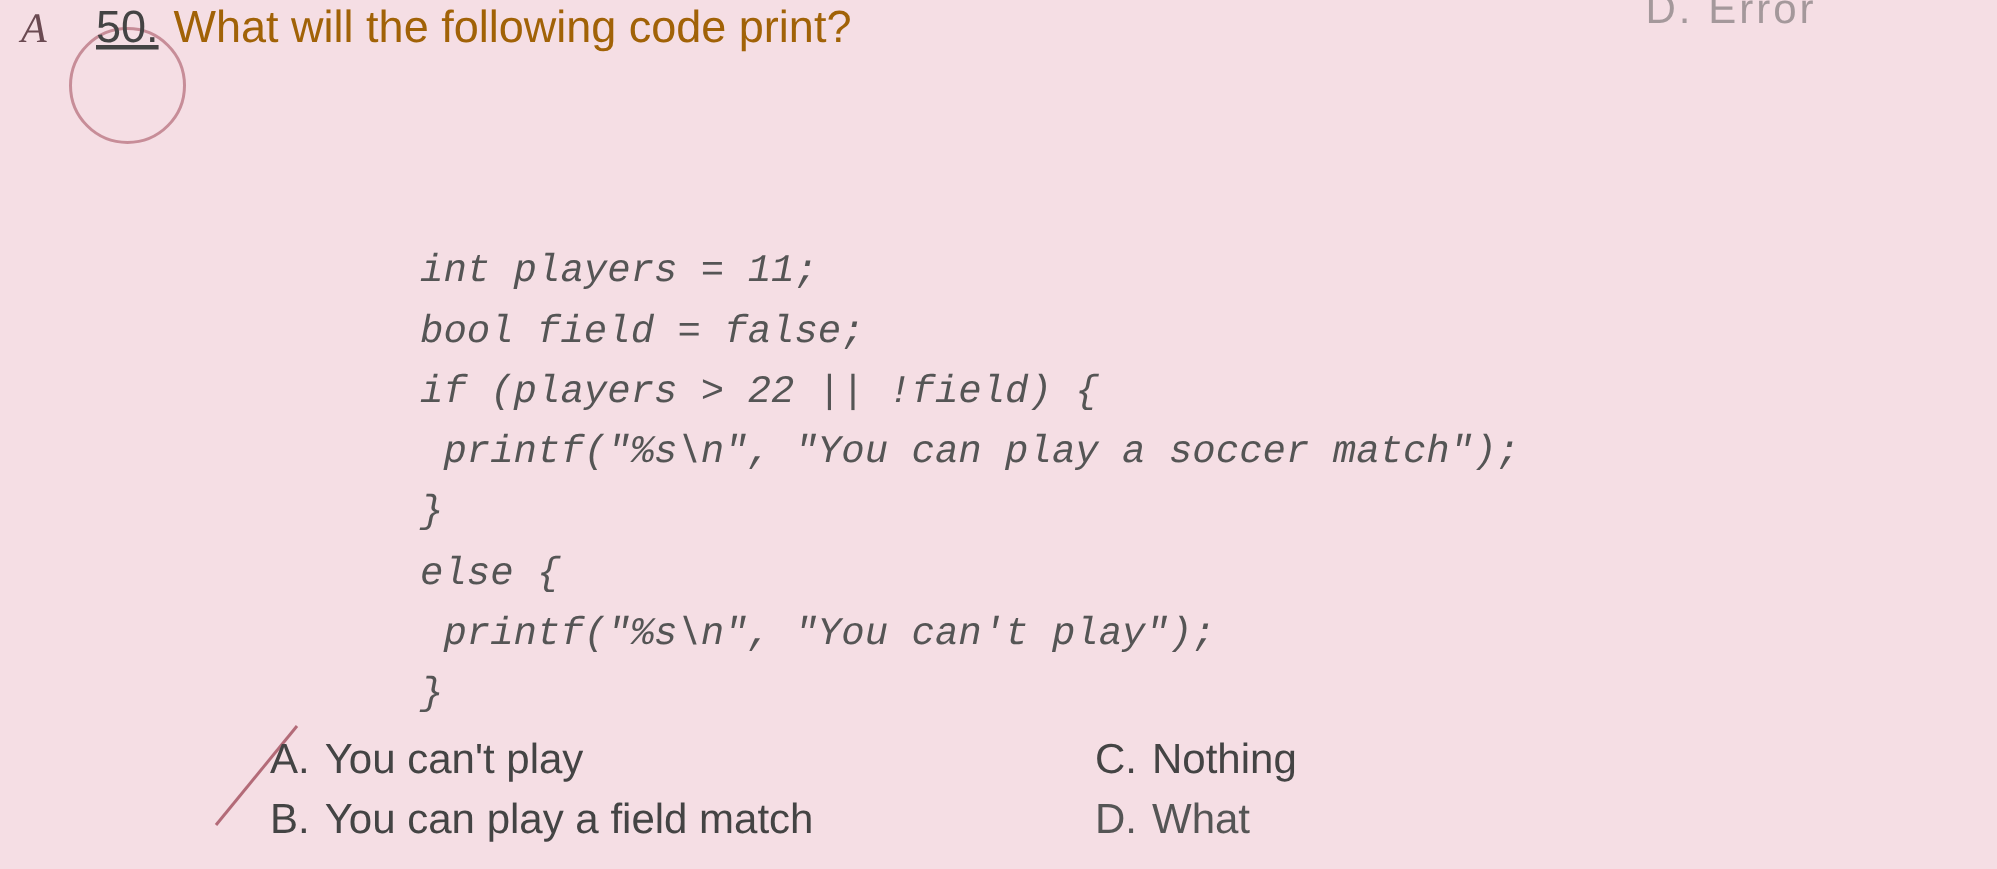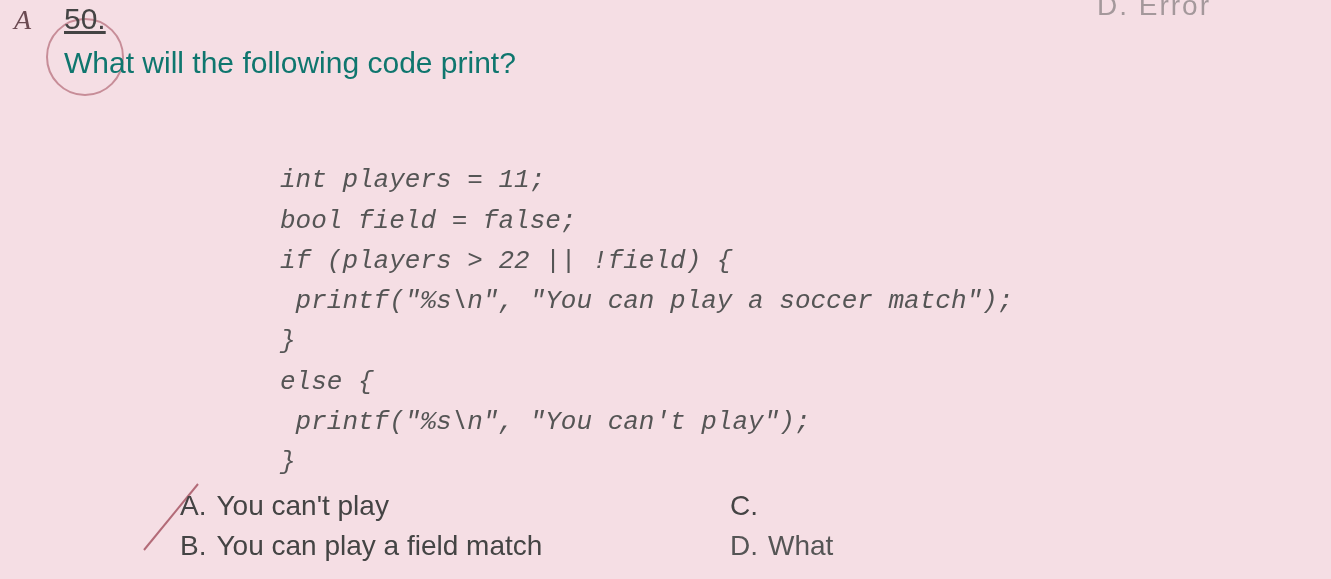--- a/index.html
+++ b/index.html
@@ -35,30 +35,29 @@
       border-radius: 50%;
       opacity: 0.7;
     }
     .question-row {
       position: absolute;
       top: 2px;
       left: 64px;
       display: flex;
       align-items: baseline;
       gap: 10px;
-      flex-direction: column;
     }
     .qnum {
       font-size: 30px;
       color: #444;
       text-decoration: underline;
     }
     .qtext {
       font-size: 30px;
-      color: #0f766e;
+      color: #a16207;
     }
     .code-block {
       position: absolute;
       top: 120px;
       left: 280px;
       font-family: 'Courier New', Courier, monospace;
       font-size: 26px;
       color: #555;
       line-height: 1.55;
       white-space: pre;
@@ -135,20 +134,21 @@
   </svg>
 </div>
 
 <div class="answers">
   <div class="answer-item">
     <span>A.</span>
     <span>You can't play</span>
   </div>
   <div class="answer-item">
     <span>C.</span>
+    <span>Nothing</span>
   </div>
   <div class="answer-item">
     <span>B.</span>
     <span>You can play a field match</span>
   </div>
   <div class="answer-item cutoff-d">
     <span>D.</span>
     <span>What</span>
   </div>
 </div>

